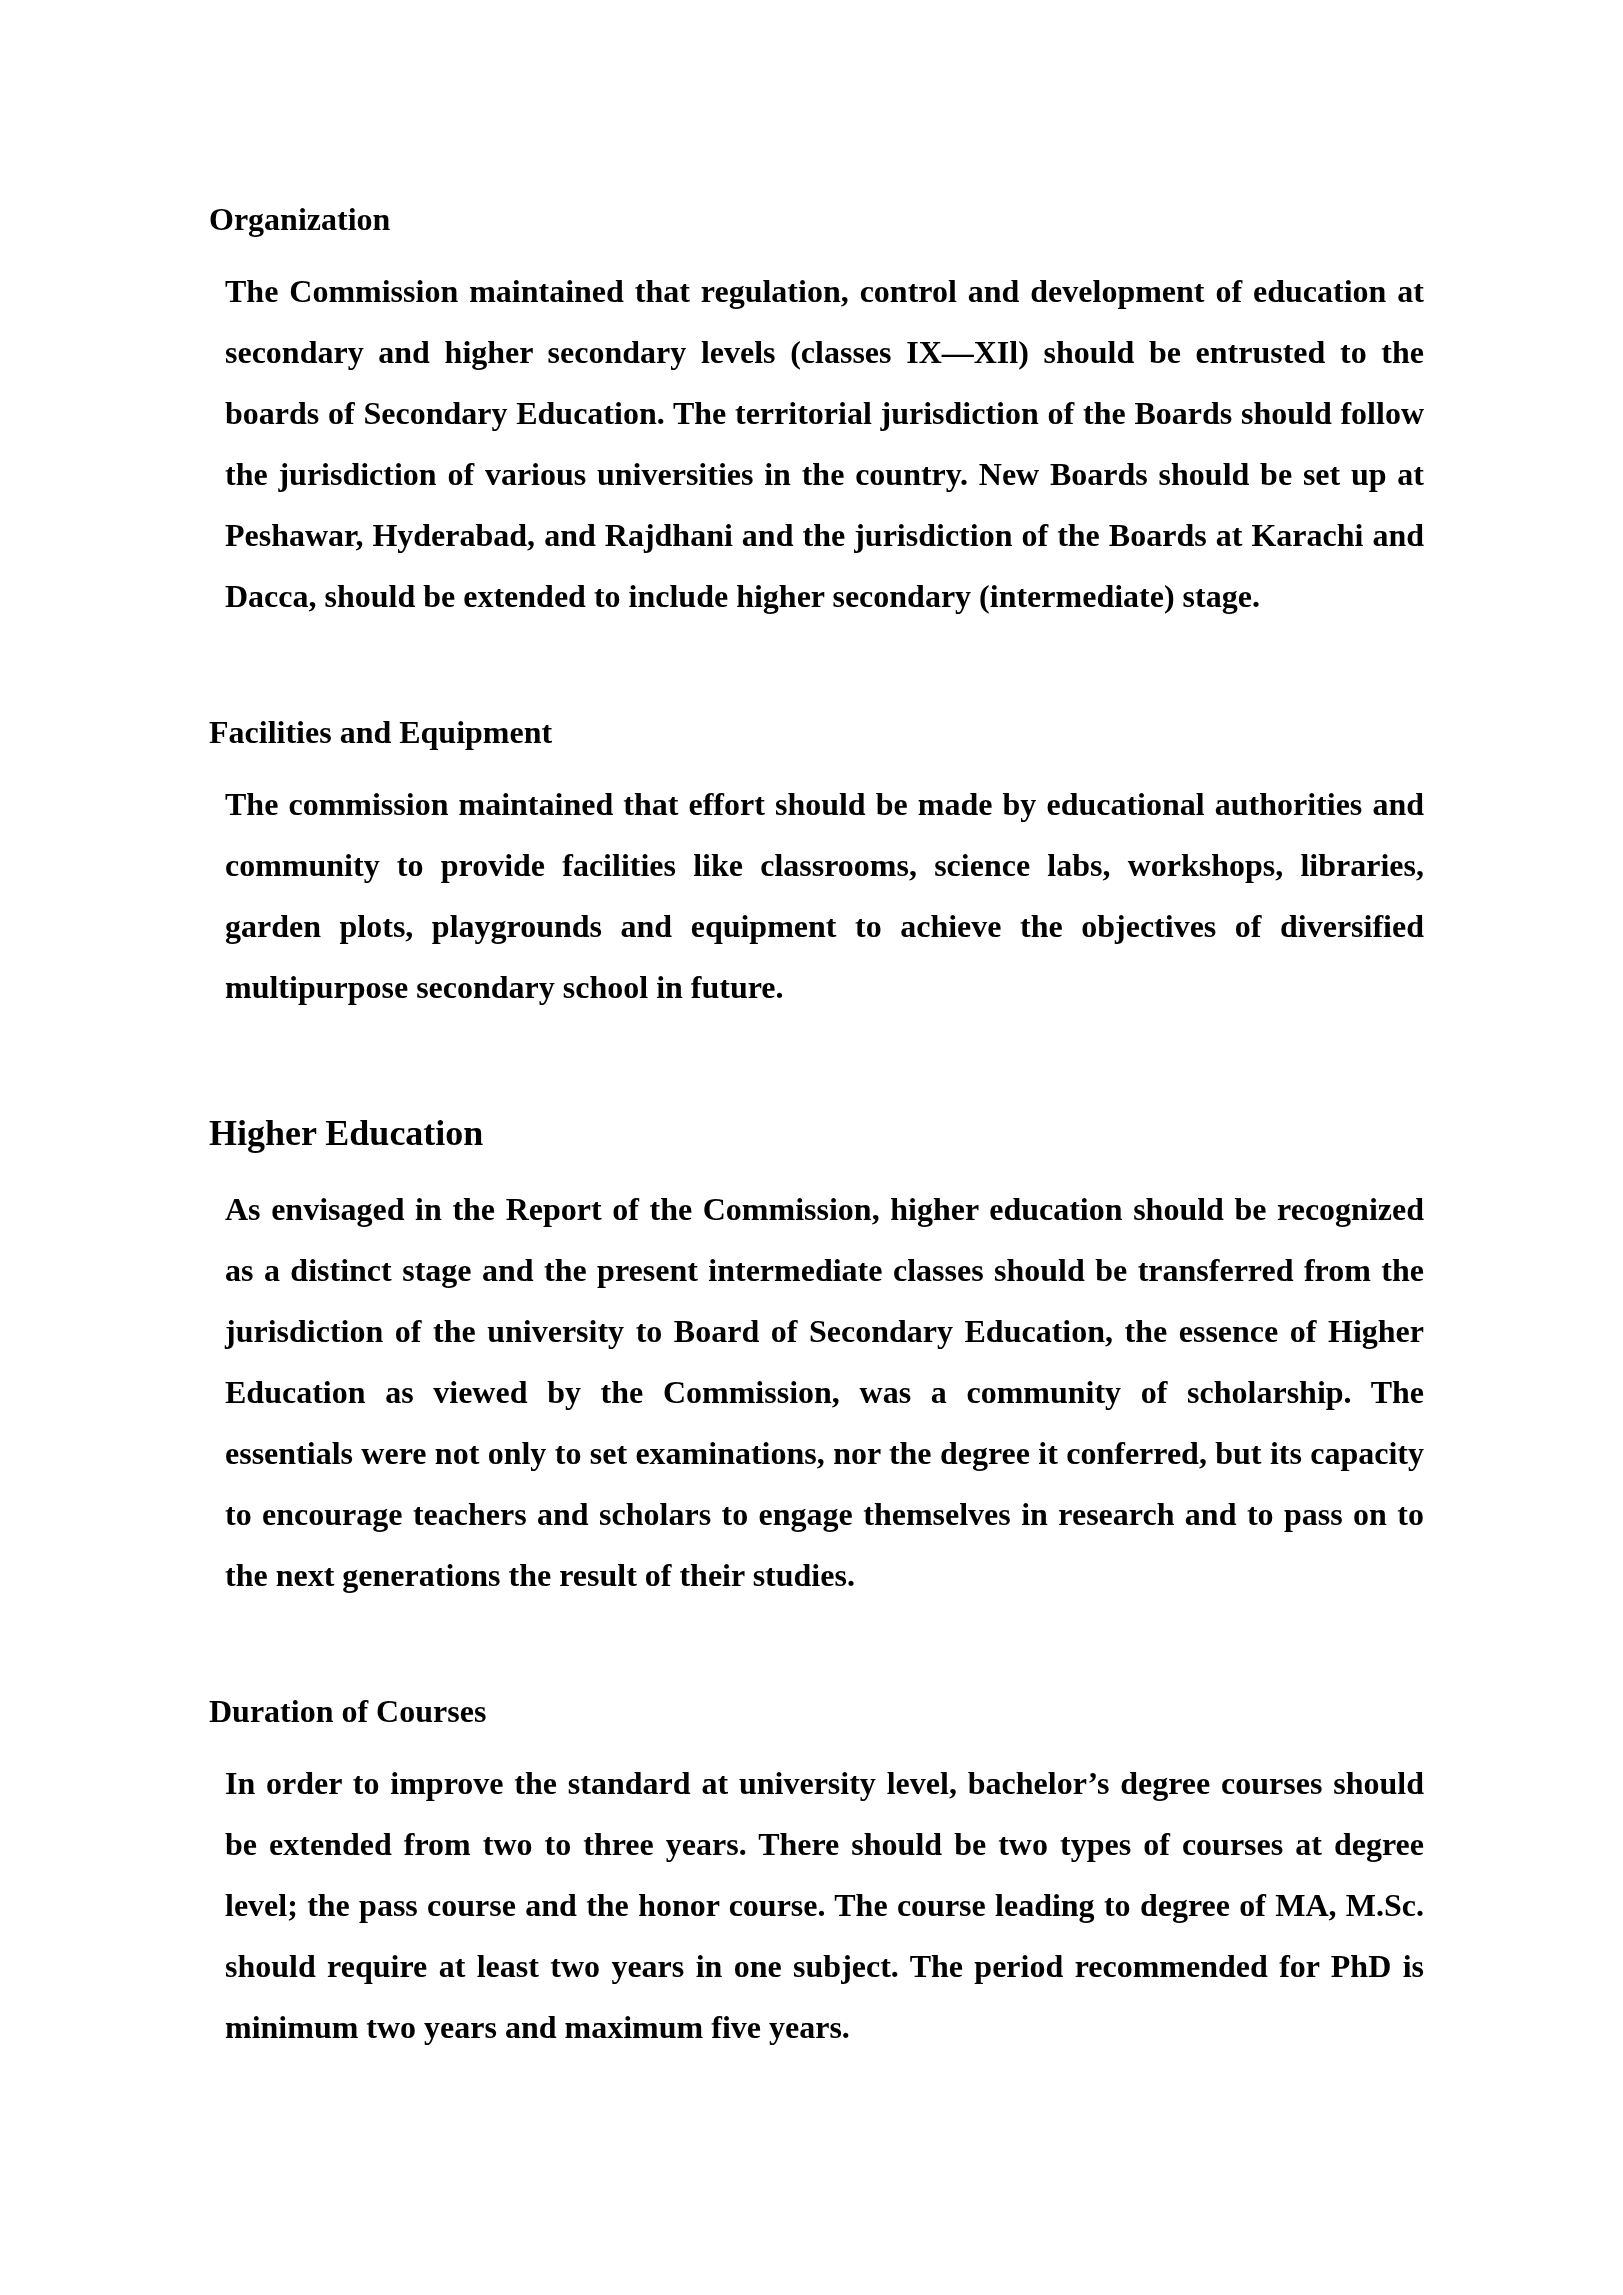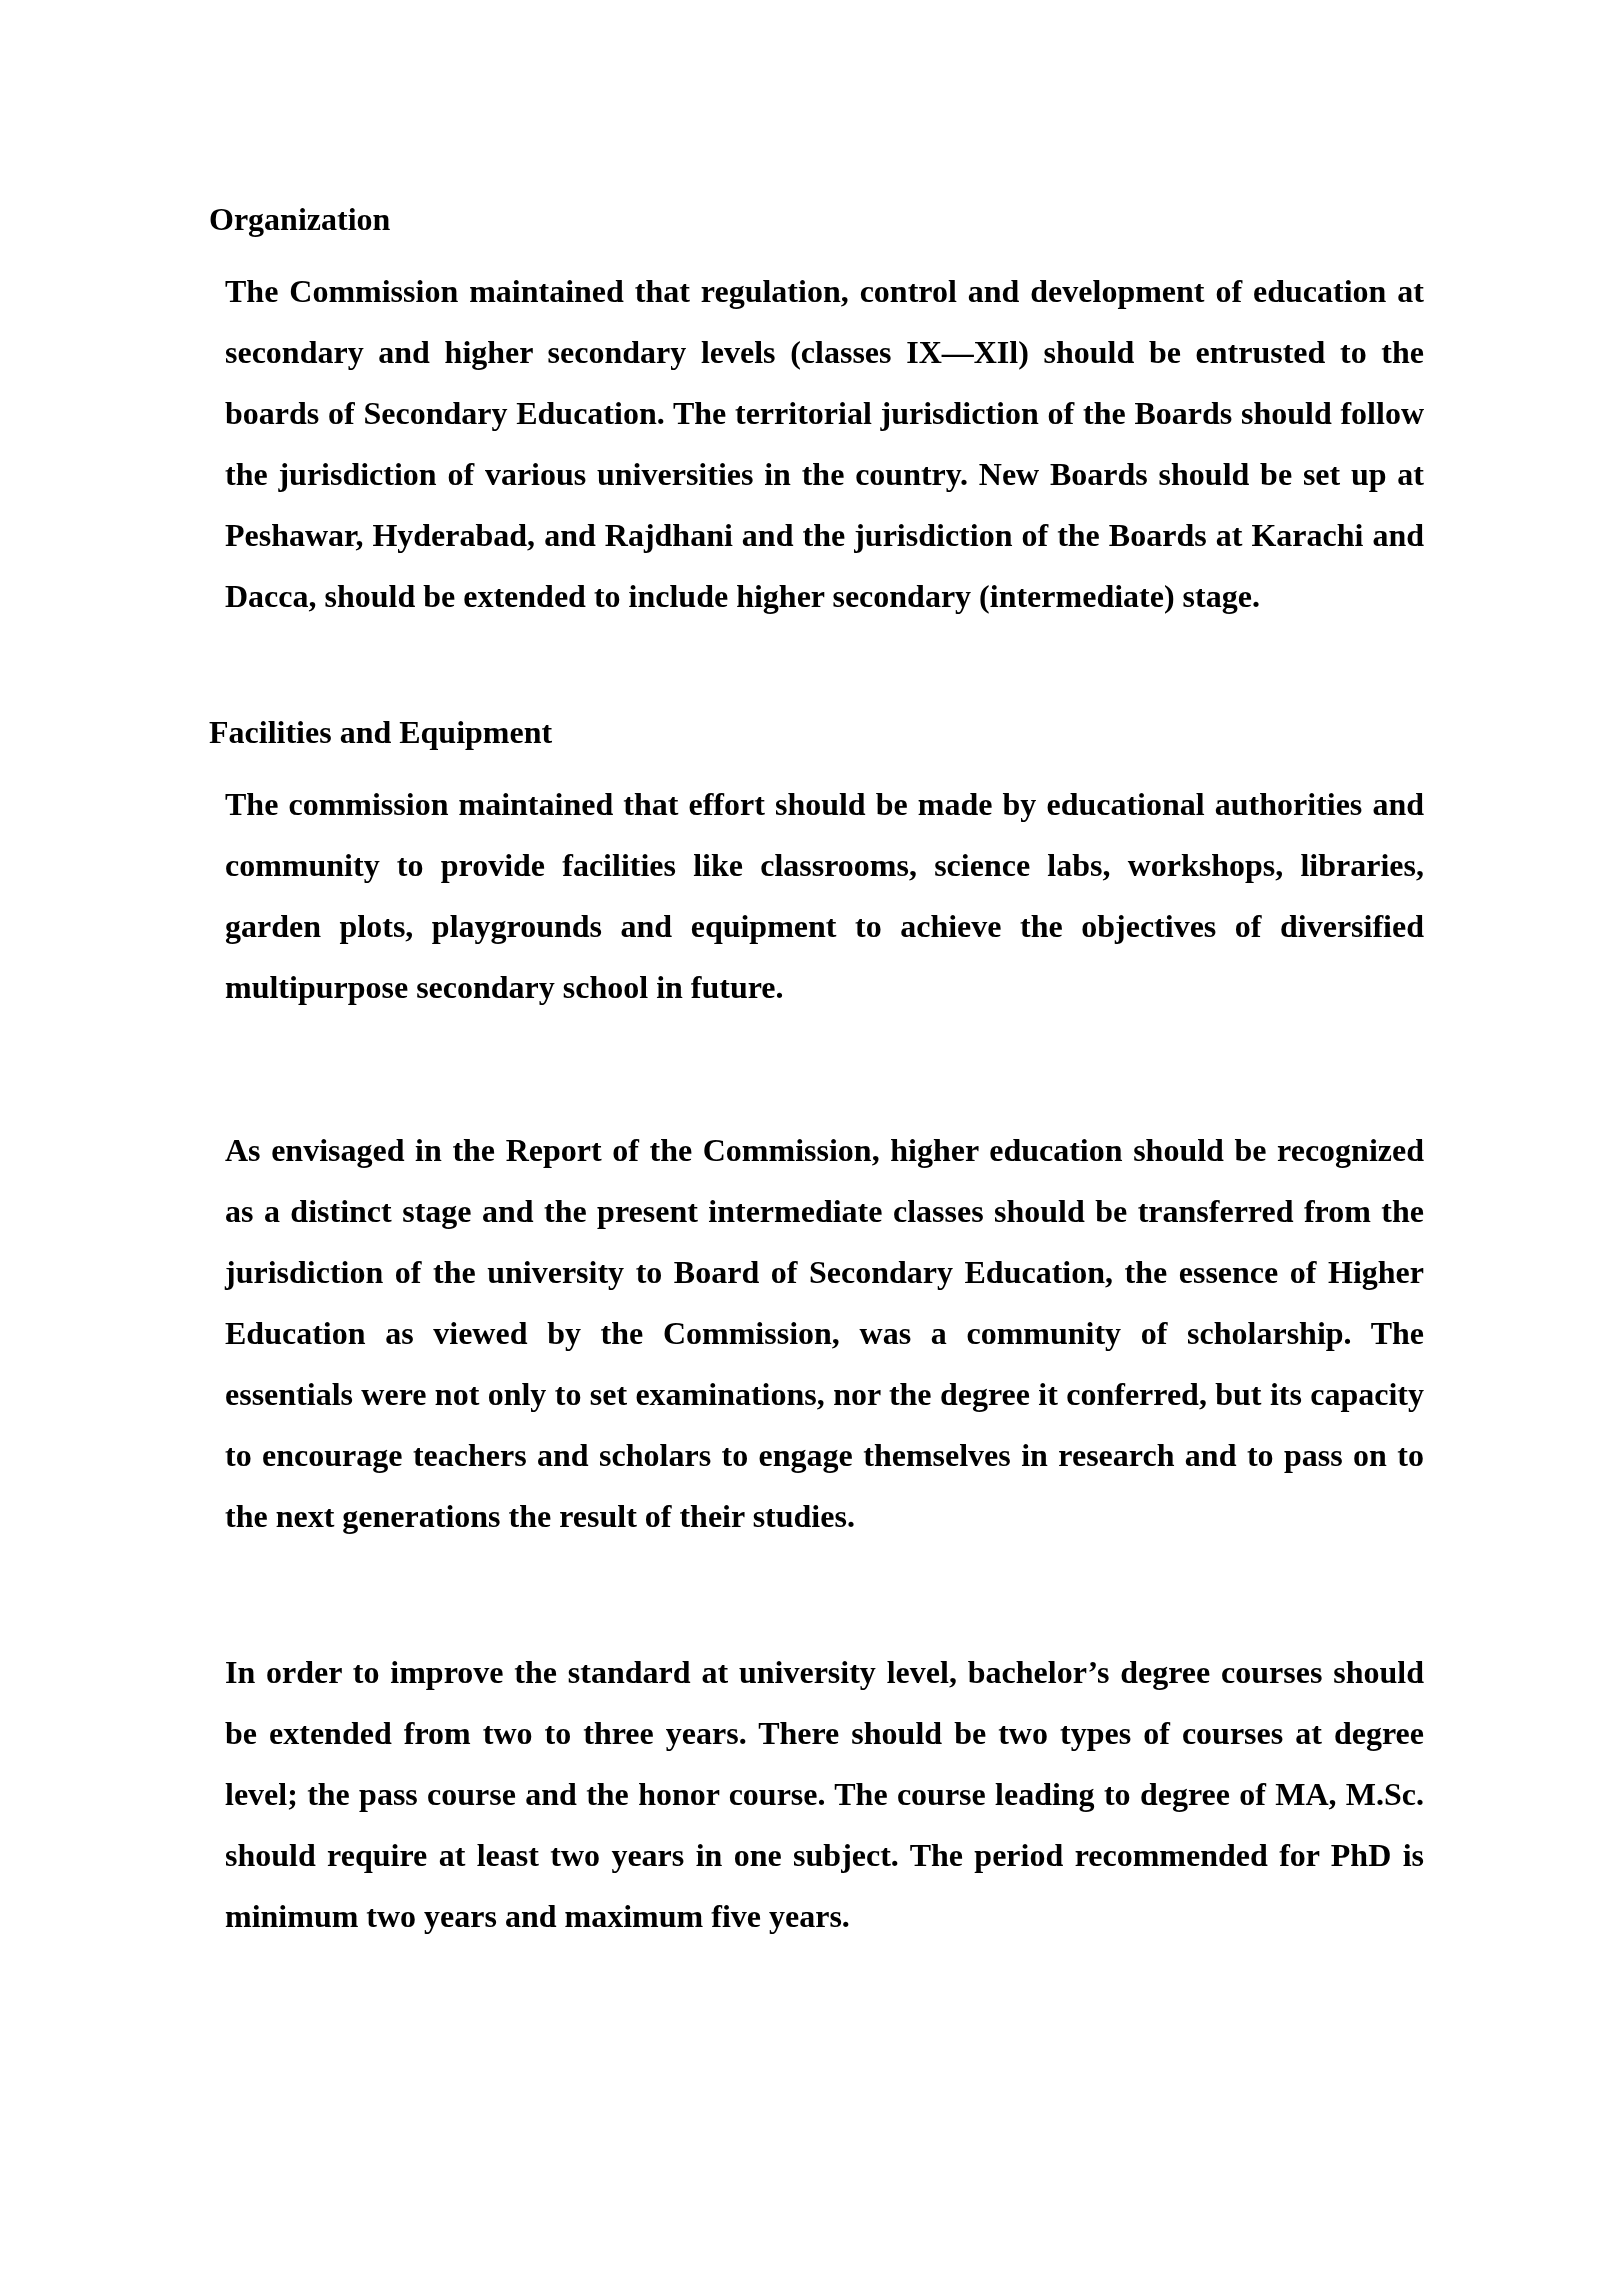--- a/index.html
+++ b/index.html
@@ -56,21 +56,23 @@
   <h3 class="section-heading">Organization</h3>
   <p class="para">The Commission maintained that regulation, control and development of education at secondary and higher secondary levels (classes IX—XIl) should be entrusted to the boards of Secondary Education. The territorial jurisdiction of the Boards should follow the jurisdiction of various universities in the country. New Boards should be set up at Peshawar, Hyderabad, and Rajdhani and the jurisdiction of the Boards at Karachi and Dacca, should be extended to include higher secondary (intermediate) stage.</p>
 
   <div class="gap"></div>
 
   <h3 class="section-heading">Facilities and Equipment</h3>
   <p class="para">The commission maintained that effort should be made by educational authorities and community to provide facilities like classrooms, science labs, workshops, libraries, garden plots, playgrounds and equipment to achieve the objectives of diversified multipurpose secondary school in future.</p>
 
   <div class="gap-sm"></div>
 
+  <h2 class="major-heading">Higher Education</h2>
 
   <p class="para">As envisaged in the Report of the Commission, higher education should be recognized as a distinct stage and the present intermediate classes should be transferred from the jurisdiction of the university to Board of Secondary Education, the essence of Higher Education as viewed by the Commission, was a community of scholarship. The essentials were not only to set examinations, nor the degree it conferred, but its capacity to encourage teachers and scholars to engage themselves in research and to pass on to the next generations the result of their studies.</p>
 
   <div class="gap"></div>
 
+  <h3 class="section-heading">Duration of Courses</h3>
   <p class="para">In order to improve the standard at university level, bachelor’s degree courses should be extended from two to three years. There should be two types of courses at degree level; the pass course and the honor course. The course leading to degree of MA, M.Sc. should require at least two years in one subject. The period recommended for PhD is minimum two years and maximum five years.</p>
 
 </div>
 
 
 </body></html>

